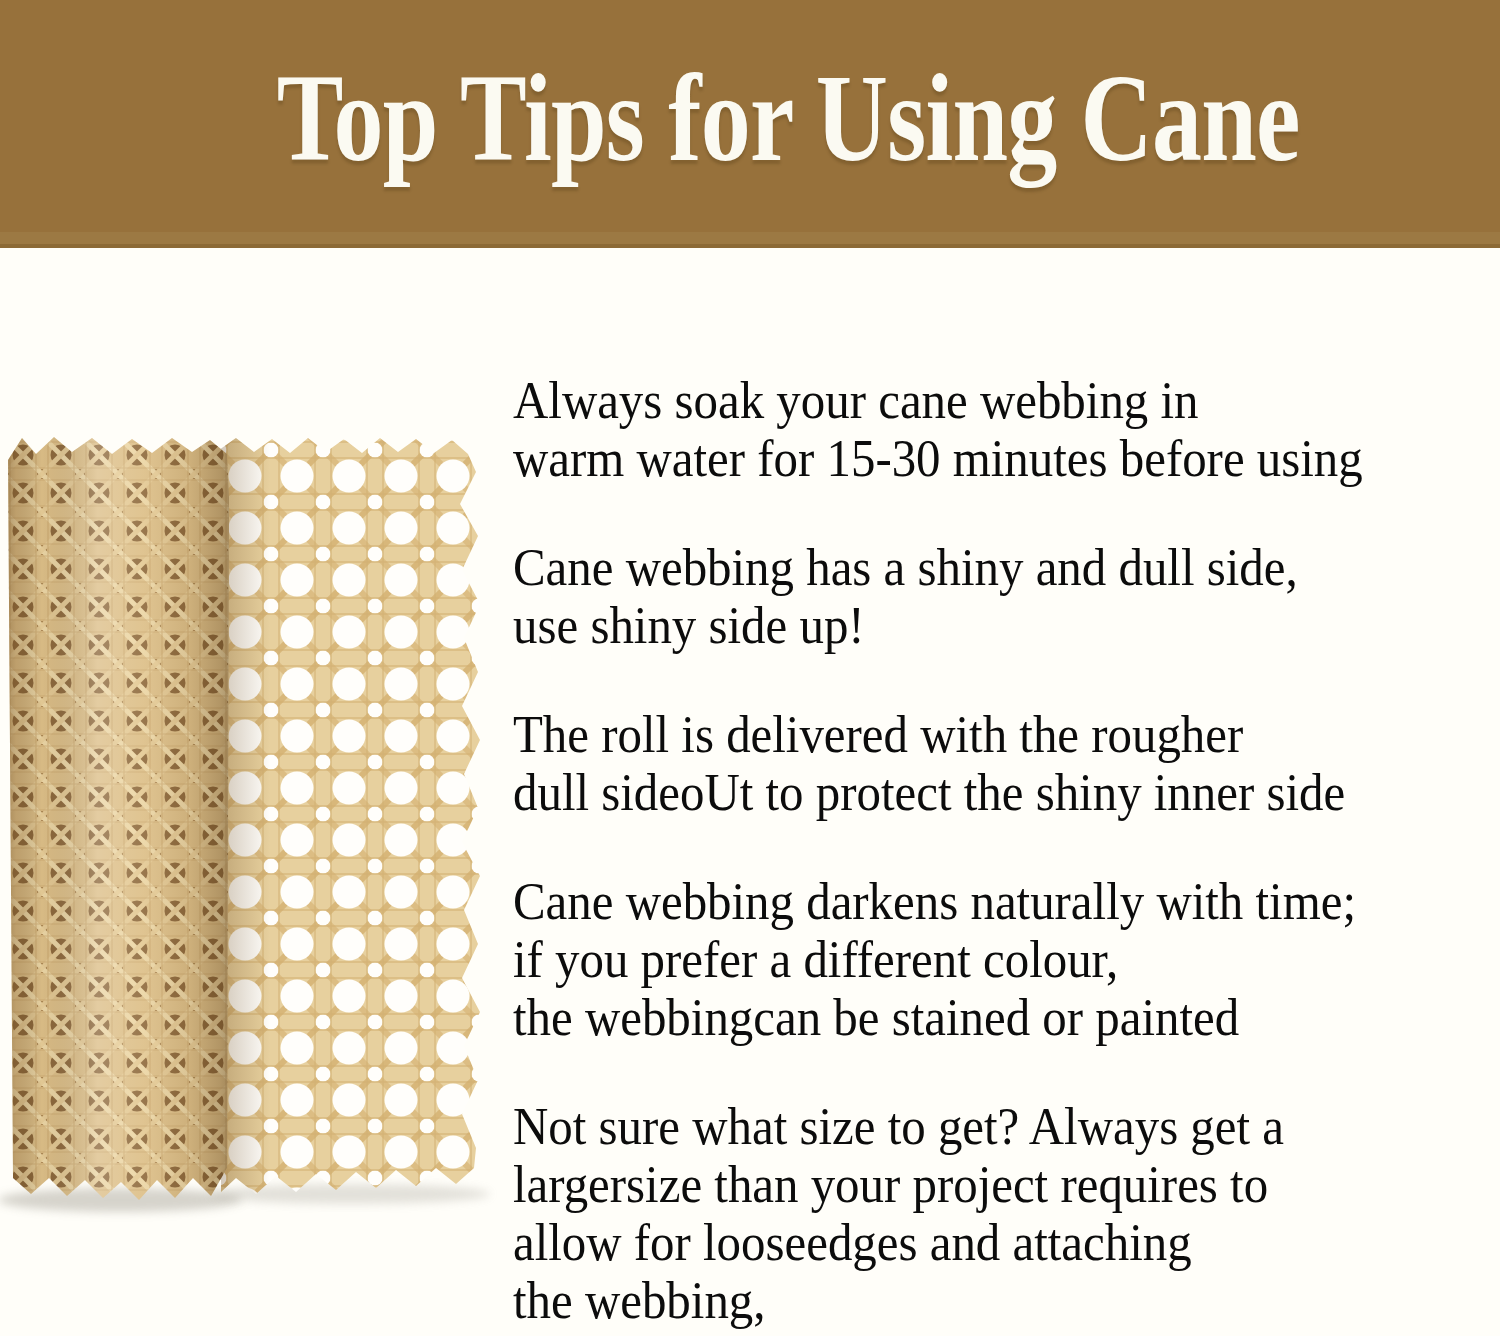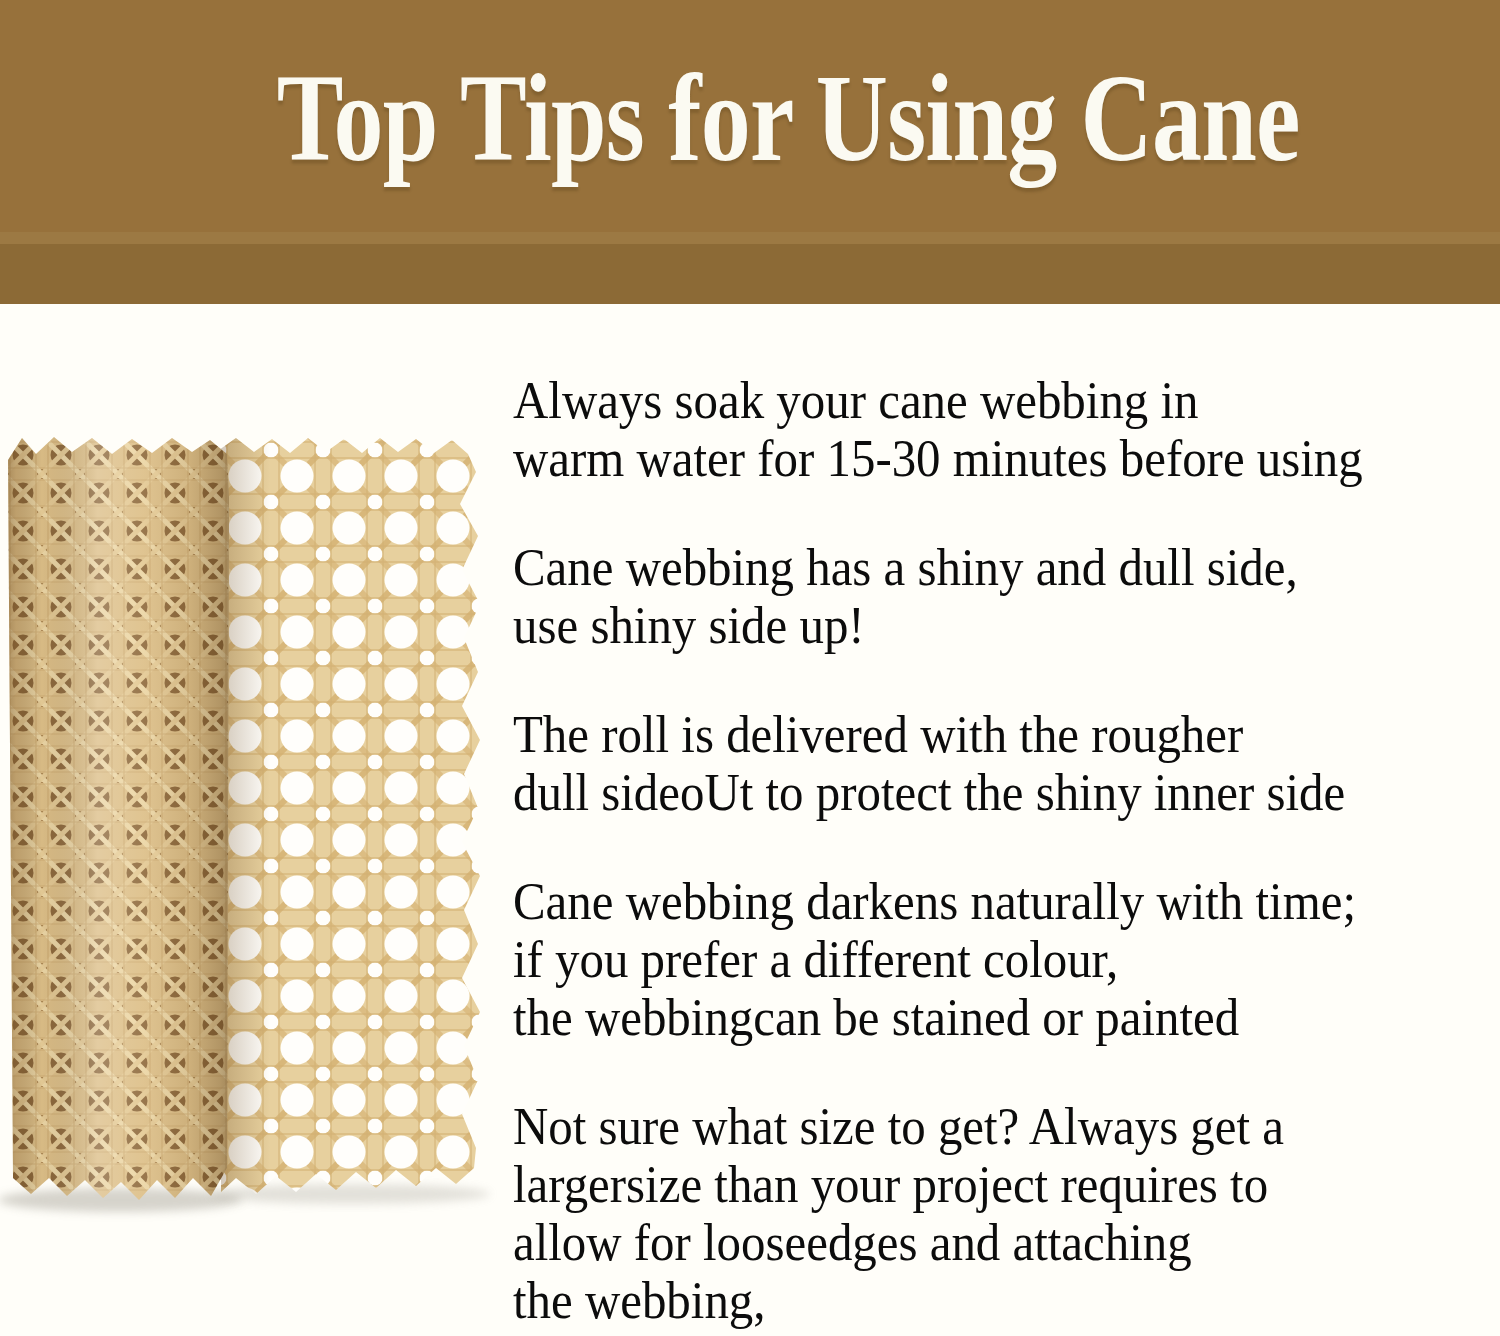--- a/index.html
+++ b/index.html
@@ -14,21 +14,21 @@
   .page {
     position: relative;
     width: 1500px;
     height: 1336px;
   }
   
   .banner {
     position: absolute;
     left: 0; top: 0;
     width: 1500px;
-    height: 304px;
+    height: 248px;
     background: linear-gradient(to bottom,
       #97713B 0px, #97713B 232px,
       #9C7943 232px, #9C7943 244px,
       #8C6A36 244px, #8C6A36 248px);
     text-align: center;
   }
   .banner h1 {
     margin: 0;
     padding-top: 56px;
     font-size: 125px;

